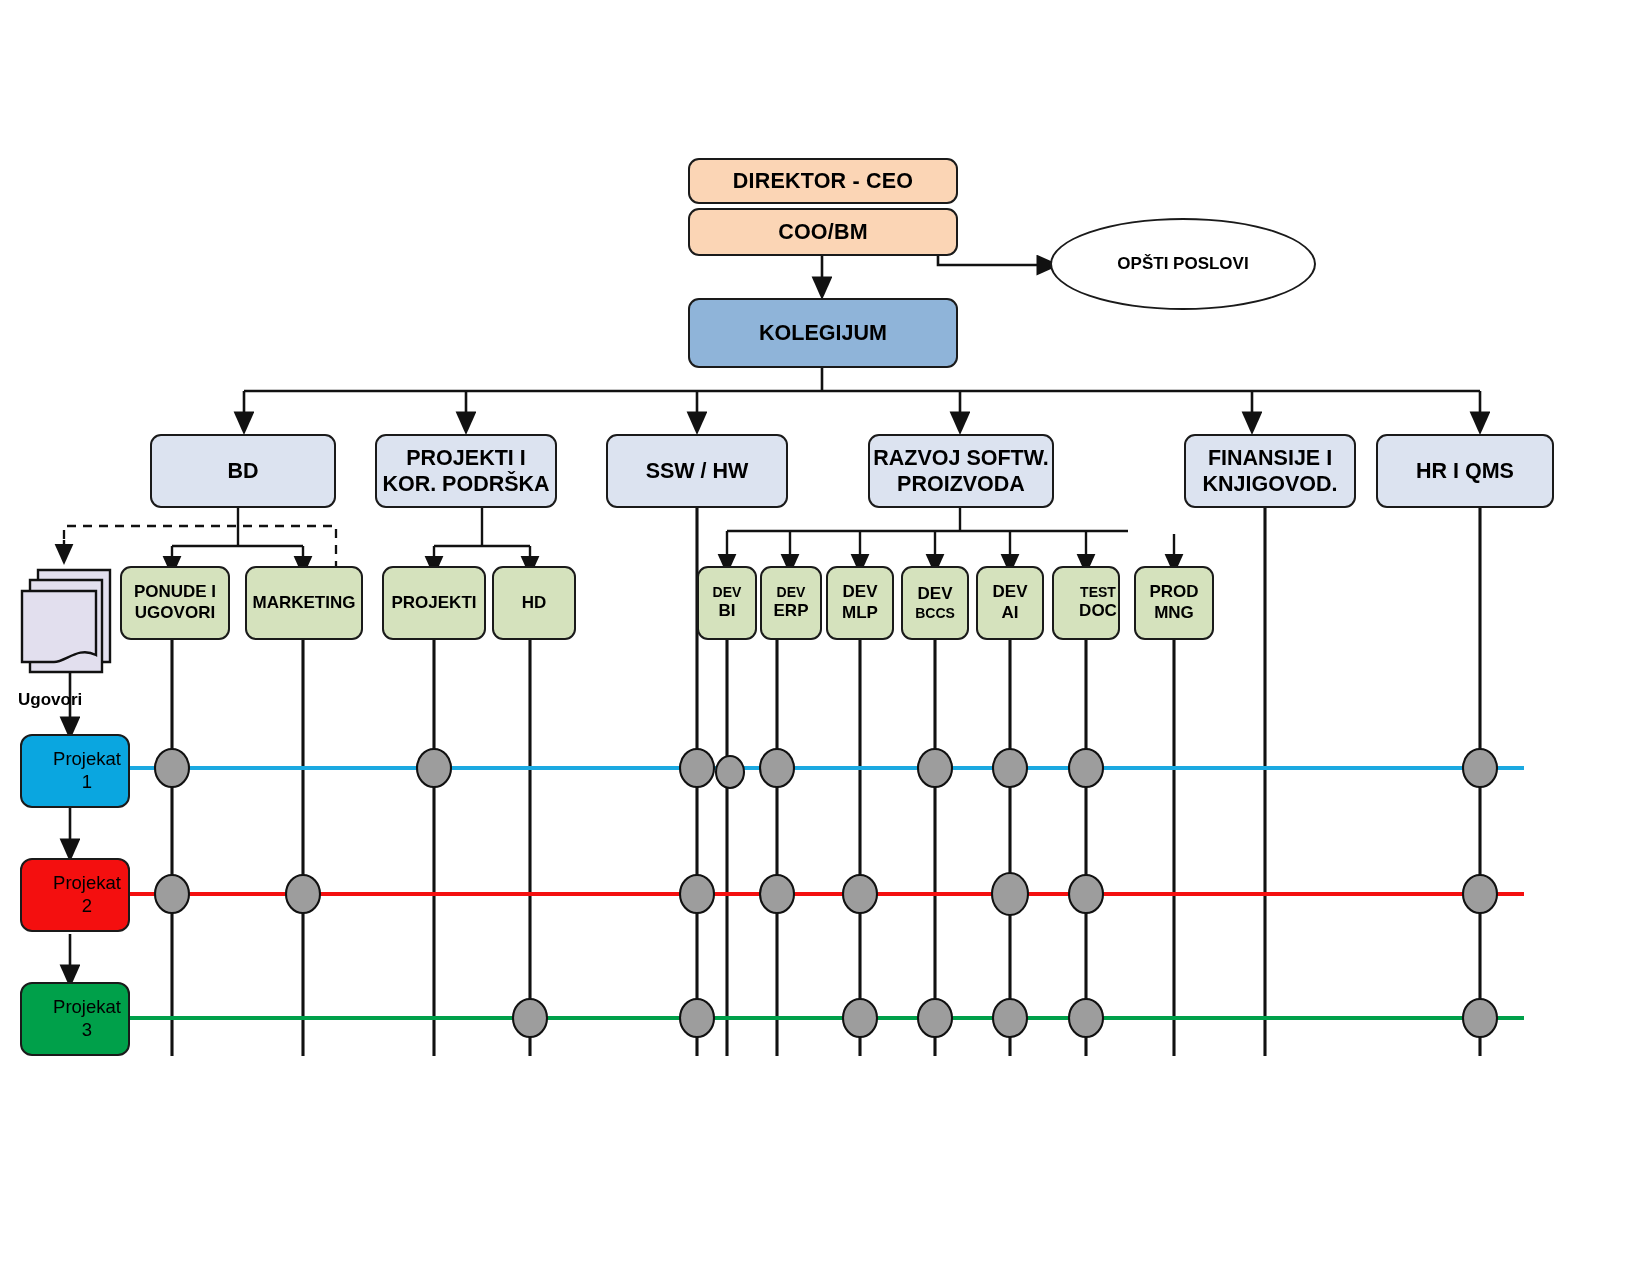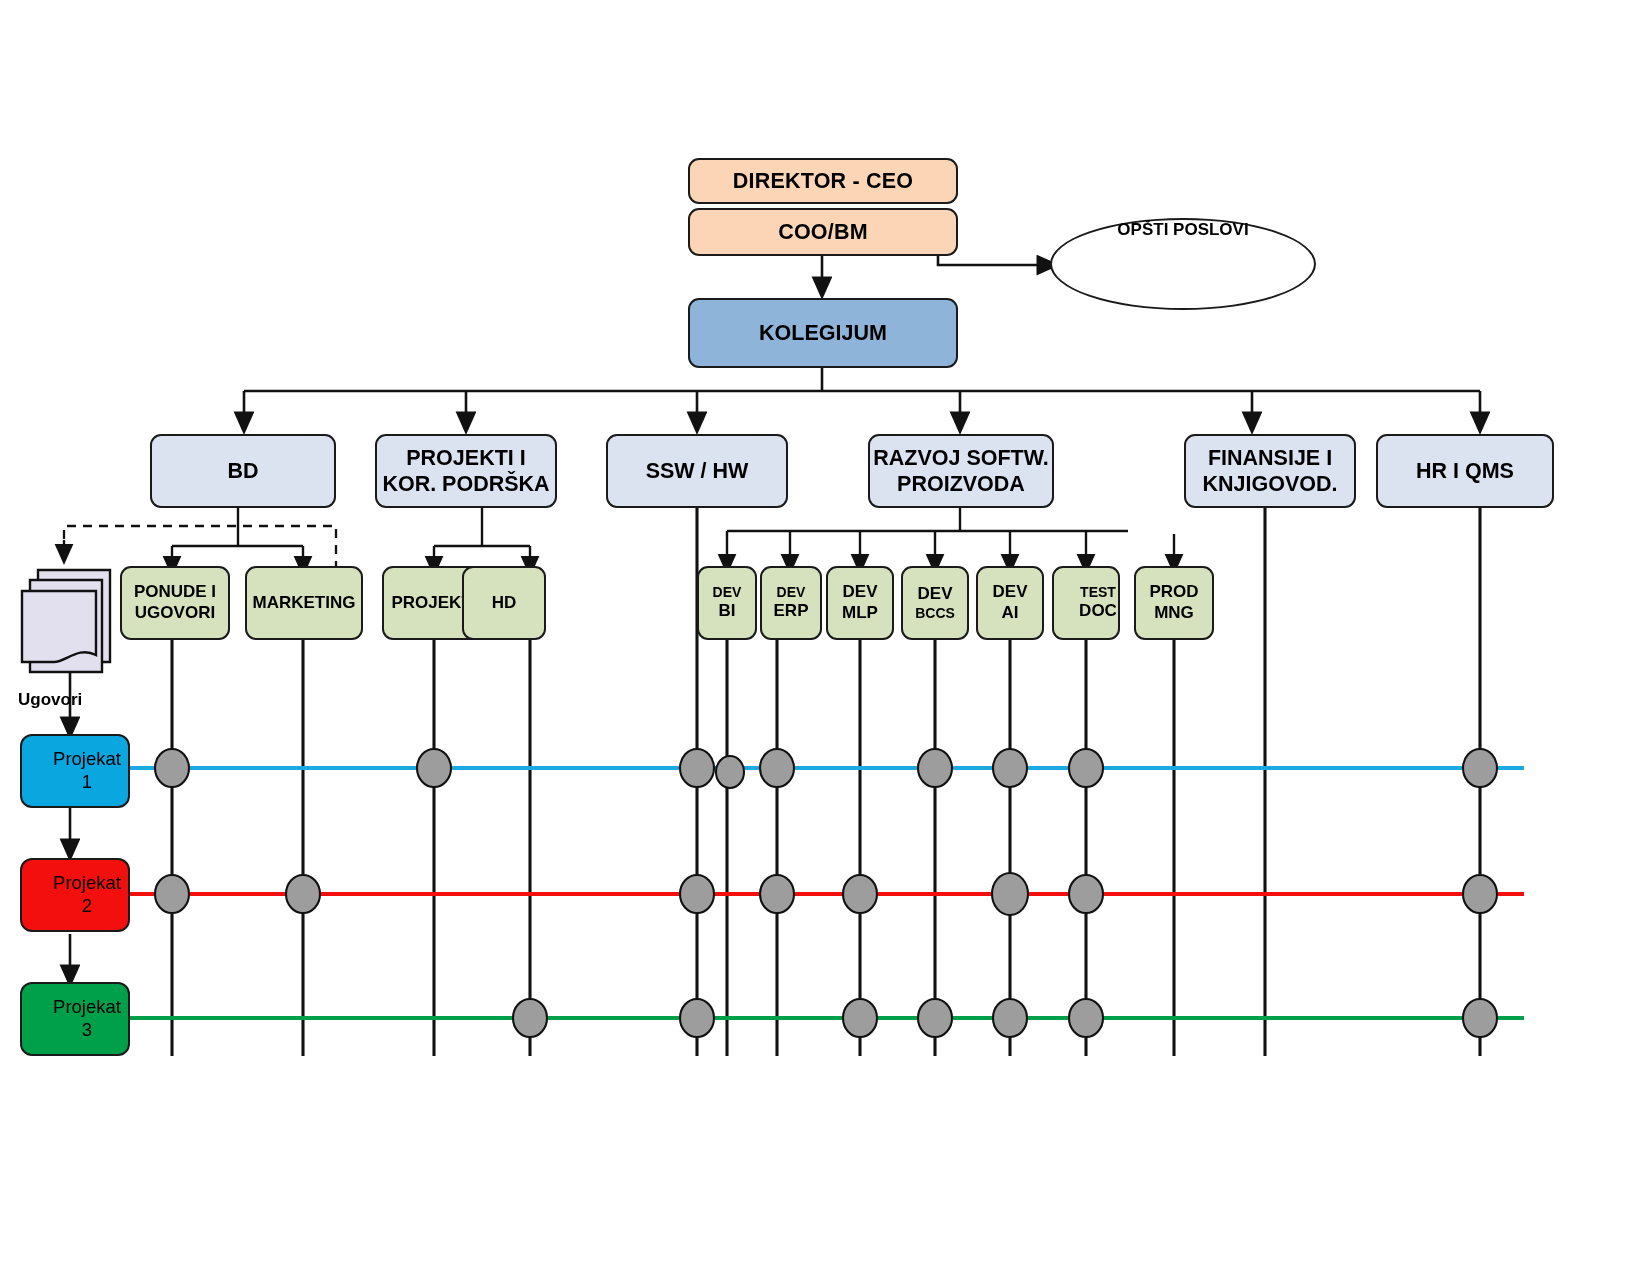--- a/index.html
+++ b/index.html
@@ -12,21 +12,21 @@
   .exec{background:#fbd5b5;font-size:21.5px;letter-spacing:.2px;}
   .kolegijum{background:#8fb4d9;font-size:21.5px;}
   .dept{background:#dce3f0;font-size:21.5px;}
   .team{background:#d5e2bd;font-size:17px;}
   .team small{font-size:14px;font-weight:bold;display:block;}
   .proj{color:#000;font-size:18.5px;font-weight:normal;border-width:2.4px;border-radius:12px;padding-left:24px;}
   .p1{background:#0aa6e0;}
   .p2{background:#f40f0f;}
   .p3{background:#00a04a;}
   .ellipse{position:absolute;box-sizing:border-box;border:2.2px solid #1a1a1a;border-radius:50%;
-           background:#fff;display:flex;justify-content:center;font-size:17px;
+           background:#fff;display:flex;align-items:center;justify-content:center;font-size:17px;
            font-weight:bold;color:#000;}
   .ugovori-label{position:absolute;font-size:17px;font-weight:bold;color:#000;}
   .stacktext{white-space:pre-line;}
 </style>
 </head>
 <body>
 
 <div id="stage">
 
   <svg class="layer" viewBox="0 0 1650 1275">
@@ -193,21 +193,21 @@
   <div class="node team" style="left:120px;top:566px;width:110px;height:74px;flex-direction:column;">
     <span>PONUDE I</span>
     <span>UGOVORI</span>
   </div>
   <div class="node team" style="left:245px;top:566px;width:118px;height:74px;flex-direction:column;">
     <span>MARKETING</span>
   </div>
   <div class="node team" style="left:382px;top:566px;width:104px;height:74px;flex-direction:column;">
     <span>PROJEKTI</span>
   </div>
-  <div class="node team" style="left:462px;top:566px;width:84px;height:74px;flex-direction:column;">
+  <div class="node team" style="left:492px;top:566px;width:84px;height:74px;flex-direction:column;">
     <span>HD</span>
   </div>
 
   <div class="node team" style="left:697px;top:566px;width:60px;height:74px;flex-direction:column;">
     <small>DEV</small>
     <span>BI</span>
   </div>
   <div class="node team" style="left:760px;top:566px;width:62px;height:74px;flex-direction:column;">
     <small>DEV</small>
     <span>ERP</span>

